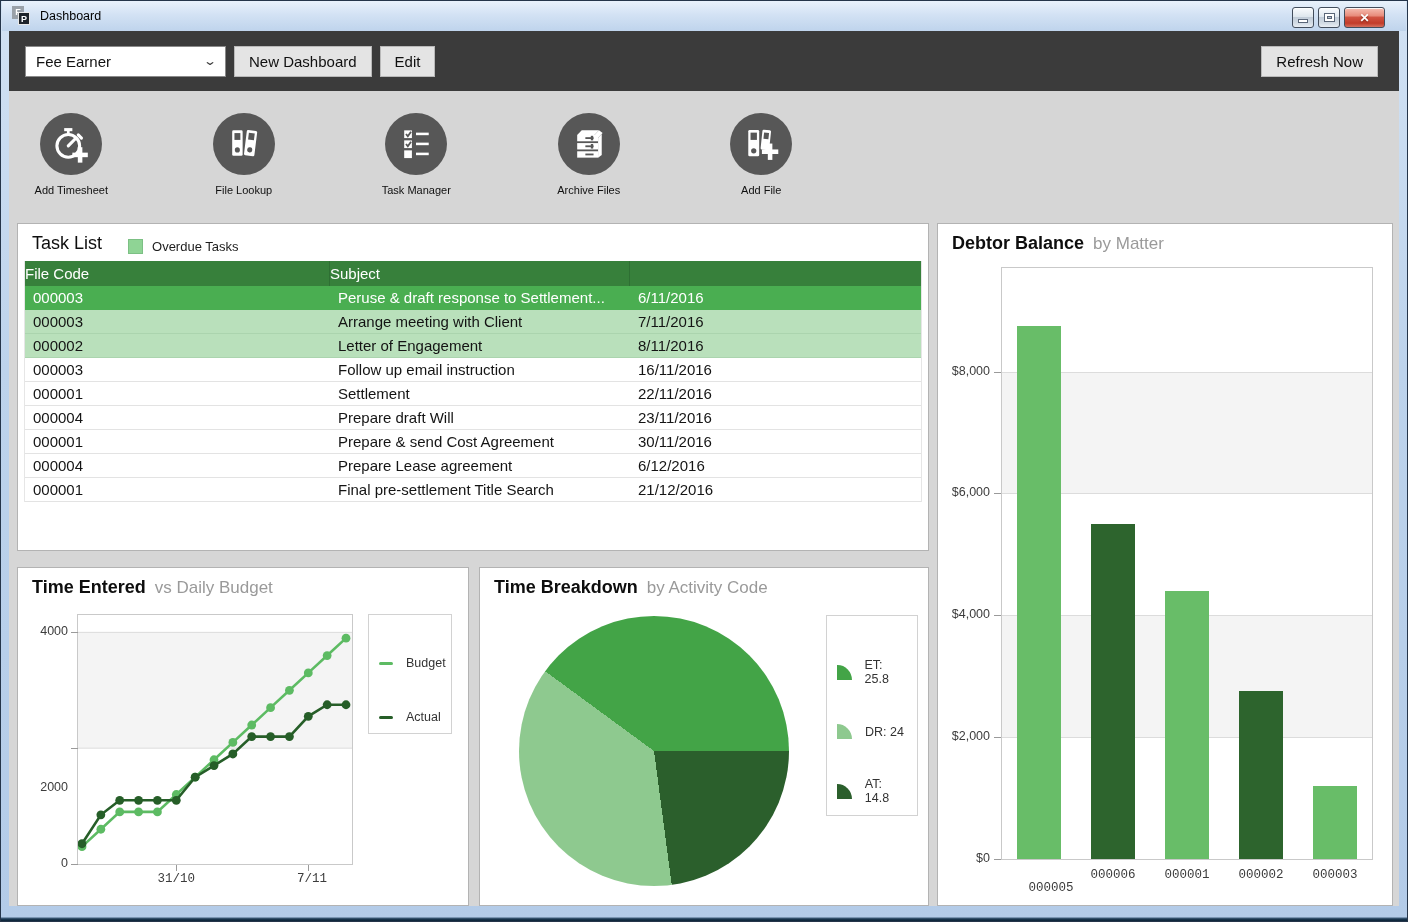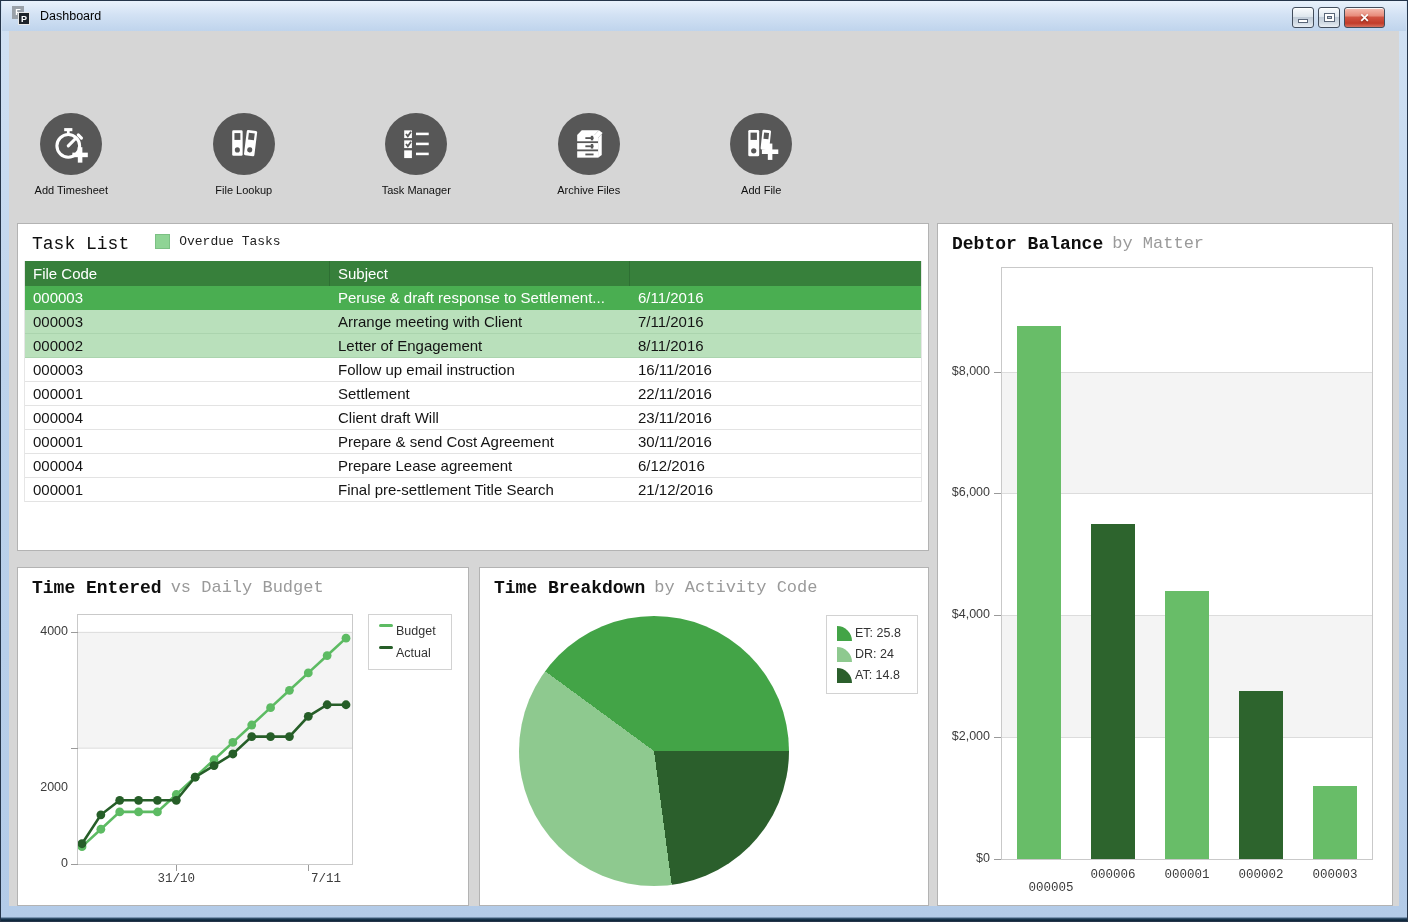--- a/index.html
+++ b/index.html
@@ -51,50 +51,50 @@
   .qa-circle { width:62px; height:62px; border-radius:50%; background:#575757;
     display:flex; align-items:center; justify-content:center; }
   .qa-circle svg { width:40px; height:40px; }
   .qa-label { margin-top:9px; font-size:11px; color:#101010; }
   
   .panel { position:absolute; background:#fff; border:1px solid #b3b3b3; }
   #panel-tasks    { left:8px;   top:192px; width:912px; height:328px; }
   #panel-debtor   { left:928px; top:192px; width:456px; height:683px; }
   #panel-time     { left:8px;   top:536px; width:452px; height:339px; }
   #panel-activity { left:470px; top:536px; width:450px; height:339px; }
-  .panel-head { display:flex; align-items:flex-start; height:30px; padding:10px 14px 0;font-family:Liberation Mono, monospace; }
+  .panel-head { display:flex; align-items:flex-end; height:30px; padding:10px 14px 0; }
   .p-title { font-size:18px; color:#0e0e0e; }
   .p-title.bold { font-weight:bold; }
   .p-sub { font-size:17px; color:#9a9a9a; margin-left:9px; }
   .legend-chip { width:15px; height:15px; background:#8FD495; border:1px solid #7cc084; margin-left:26px; }
   .legend-chip-label { font-size:13px; color:#1d1d1d; margin-left:9px; }
   
   .table { margin:7px 6px 0 6px; border-left:1px solid #e6e6e6; border-right:1px solid #e6e6e6; }
   .thead { display:flex; align-items:center; height:25px; background:#37803B; color:#fff; font-size:15px; }
-  .th { padding-left:8px; display:flex; align-items:center; height:100%; }
+  .th { display:flex; align-items:center; height:100%; }
   .th.c0, .th.c1 { border-right:1px solid #2e6f33; }
   .c0 { width:305px; } .c1 { width:300px; } .c2 { flex:1; }
   .sort-arrow { margin-left:auto; margin-right:7px; font-size:8px; color:#b7d6b9; }
   .tr { display:flex; align-items:center; height:24px; font-size:15px; color:#141414; border-bottom:1px solid #e3e3e3; }
   .tr .td { padding-left:8px; white-space:nowrap; overflow:hidden; }
   .tr.selected { background:#4AAE51; color:#fff; border-bottom-color:#4AAE51; }
   .tr.overdue  { background:#B9E0BB; border-bottom-color:#abd4ae; }
   
   .plot { position:absolute; background:#fff; outline:1px solid #c9c9c9; }
   .band { position:absolute; left:0; right:0; }
   .gridline { position:absolute; left:0; right:0; height:1px; background:#dcdcdc; }
   .ylab, .xlab { position:absolute; font-size:12.5px; color:#3c3c3c; }
   .ylab { text-align:right; }
   .xlab { text-align:center;font-family:Liberation Mono, monospace; }
   .tickdash { position:absolute; height:1px; background:#9a9a9a; }
   .vtick { position:absolute; width:1px; background:#9a9a9a; }
   .bar { position:absolute; bottom:0; }
   .chart-legend { position:absolute; background:#fff; border:1px solid #d2d2d2;
     display:flex; flex-direction:column; }
-  .cl-item { display:flex; align-items:flex-start; gap:3px; font-size:12.5px; color:#333; }
+  .cl-item { display:flex; align-items:center; gap:13px; font-size:12.5px; color:#333;margin-top:32px; }
   .line-marker { width:14px; height:3px; border-radius:1.5px; }
   .pie-marker { width:15px; height:15px; border-radius:0 100% 0 0; }
   .pie-circle { position:absolute; border-radius:50%; }
 </style>
 </head>
 <body>
 
 <div class="titlebar">
   <div class="app-icon">
     <div class="back">F</div>
@@ -111,20 +111,29 @@
         <span></span>
       </div>
     </div>
   <div class="cap-btn close">
       <div class="glyph-close">✕</div>
     </div>
 </div>
 
 <div class="main">
 
+  <div class="toolbar">
+    <div class="combo">
+      <span>Fee Earner</span>
+      <span class="chev">⌄</span>
+    </div>
+    <div class="tb-btn new">New Dashboard</div>
+    <div class="tb-btn edit">Edit</div>
+    <div class="tb-btn refresh">Refresh Now</div>
+  </div>
 
   <div class="quick-actions" id="quickActions">
       <div class="qa">
         <div class="qa-circle">
           <svg viewBox="0 0 44 44">
             <g stroke="#fff" fill="none" stroke-width="3.4">
               <circle cx="19" cy="24" r="12.5"></circle>
               <path d="M19 24 L26.5 16.5" stroke-linecap="round"></path>
               <path d="M30 12 l3.5 3.5" stroke-linecap="round"></path>
             </g>
@@ -242,21 +251,21 @@
             <div class="td c1">Follow up email instruction</div>
             <div class="td c2">16/11/2016</div>
           </div>
           <div class="tr">
             <div class="td c0">000001</div>
             <div class="td c1">Settlement</div>
             <div class="td c2">22/11/2016</div>
           </div>
           <div class="tr">
             <div class="td c0">000004</div>
-            <div class="td c1">Client draft Will</div>
+            <div class="td c1">Prepare draft Will</div>
             <div class="td c2">23/11/2016</div>
           </div>
           <div class="tr">
             <div class="td c0">000001</div>
             <div class="td c1">Prepare &amp; send Cost Agreement</div>
             <div class="td c2">30/11/2016</div>
           </div>
           <div class="tr">
             <div class="td c0">000004</div>
             <div class="td c1">Prepare Lease agreement</div>
@@ -352,21 +361,21 @@
             <circle cx="268" cy="89.75581395348837" r="4.4" fill="#265E28"></circle>
           </svg></div>
         <div class="ylab" style="left: 12px; width: 38px; top: 288px;">0</div>
         <div class="tickdash" style="left: 53px; width: 7px; top: 296px;"></div>
         <div class="ylab" style="left: 12px; width: 38px; top: 172.186px; margin-top: 40px;">2000</div>
         <div class="tickdash" style="left: 53px; width: 7px; top: 180.186px;"></div>
         <div class="ylab" style="left: 12px; width: 38px; top: 56.3721px;">4000</div>
         <div class="tickdash" style="left: 53px; width: 7px; top: 64.3721px;"></div>
         <div class="xlab" style="left: 130.286px; width: 56px; top: 304px;">31/10</div>
         <div class="vtick" style="left: 158.286px; top: 297px; height: 6px;"></div>
-        <div class="xlab" style="left: 280px; width: 56px; top: 304px;">7/11</div>
+        <div class="xlab" style="left: 266px; width: 56px; top: 304px;">7/11</div>
         <div class="vtick" style="left: 290.286px; top: 297px; height: 6px;"></div>
         <div class="chart-legend" style="left: 350px; top: 46px; width: 84px; padding: 9px 0px 9px 10px; gap: 8px;">
           <div class="cl-item">
             <div class="line-marker" style="background: rgb(93, 187, 99);"></div>
             <span>Budget</span>
           </div>
           <div class="cl-item">
             <div class="line-marker" style="background: rgb(38, 94, 40);"></div>
             <span>Actual</span>
           </div>

